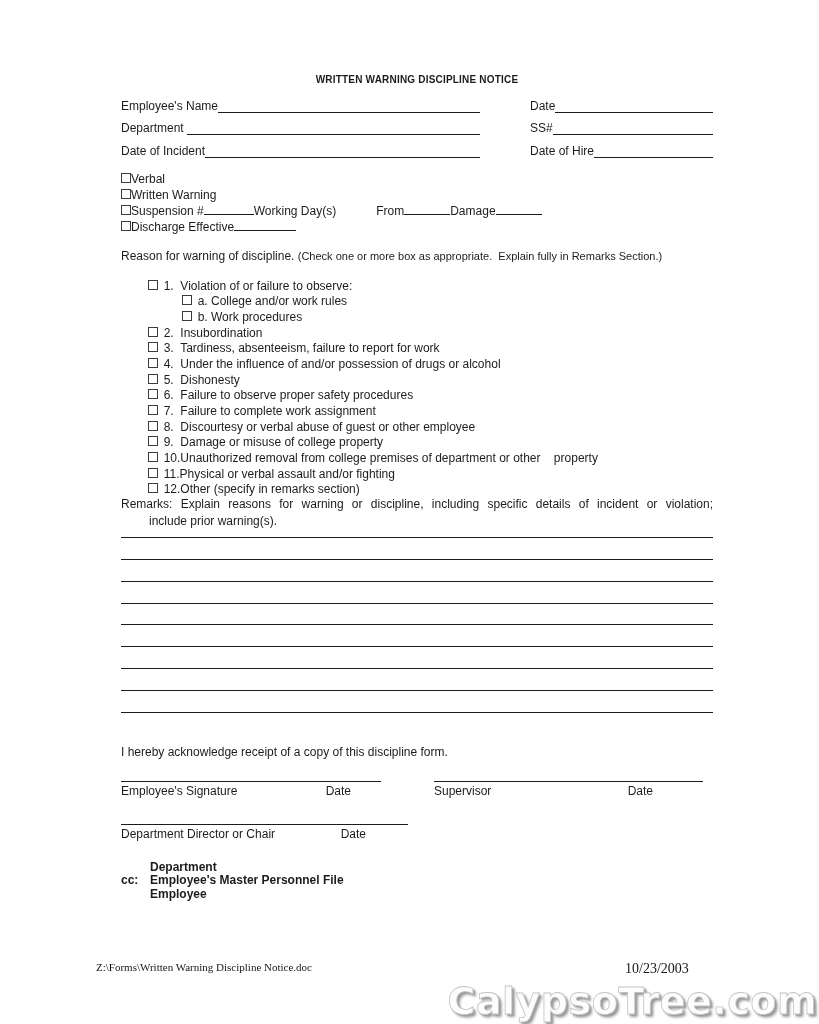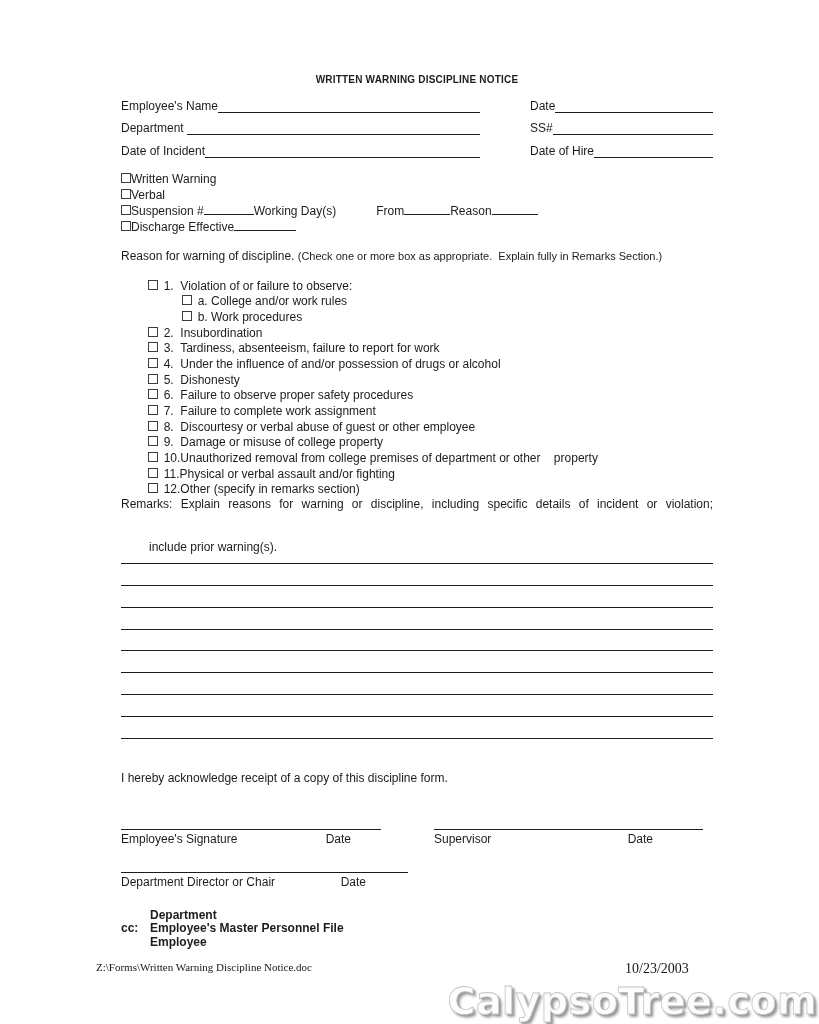--- a/index.html
+++ b/index.html
@@ -29,28 +29,28 @@
   .sp { display:inline-block; width:40px; }
 
   .reason-heading { margin-top:14px; white-space:pre-wrap; }
   .reason-heading .note { font-size:11px; }
   .r-list { margin-top:2px; }
   .r-item { height:15.7px; white-space:pre-wrap; }
   .r-item.indent { padding-left:34px; }
 
   .remarks { margin-top:12px; line-height:17px; }
   .remarks .l1 { text-align:justify; text-align-last:justify; }
-  .remarks .l2 { padding-left:28px;margin-top:26px; }
+  .remarks .l2 { padding-left:28px; }
 
   .rules .rule { height:21.8px; border-bottom:1.6px solid #1c1c1c; box-sizing:border-box; }
   .rules .rule:first-child { height:8px; }
 
   .ack { margin-top:31px; line-height:16px; }
 
-  .sig-row1 { margin-top:43px; display:flex; }
+  .sig-row1 { margin-top:21px; display:flex; }
   .sig-group.g1 { width:260px; margin-right:53px; }
   .sig-group.g2 { width:269px; }
   .sigline { border-bottom:1.8px solid #1c1c1c; height:0; }
   .siglabels { display:flex; justify-content:space-between; margin-top:2px; line-height:14px; }
   .g1 .siglabels { padding-right:30px; }
   .g2 .siglabels { padding-right:50px; }
   .sig-row2 { margin-top:26px; width:287px; }
   .sig-row2 .siglabels { padding-right:42px; }
 
   .cc { margin-top:20px; font-weight:700; display:flex; line-height:13.5px;align-items:center; }
@@ -103,27 +103,27 @@
         </div>
         <div class="field right">
           <span class="flabel">Date of Hire</span>
           <span class="blank"></span>
         </div>
       </div>
       </div>
 
     <div class="actions">
       <div class="a-row">
+        <span class="cb"></span><span>Verbal</span>
+      </div>
+      <div class="a-row">
         <span class="cb"></span><span>Written Warning</span>
       </div>
       <div class="a-row">
-        <span class="cb"></span><span>Verbal</span>
-      </div>
-      <div class="a-row">
-        <span class="cb"></span><span>Suspension #</span><span class="iblank w50"></span><span>Working Day(s)</span><span class="sp"></span><span>From</span><span class="iblank w46"></span><span>Reason</span><span class="iblank w46"></span>
+        <span class="cb"></span><span>Suspension #</span><span class="iblank w50"></span><span>Working Day(s)</span><span class="sp"></span><span>From</span><span class="iblank w46"></span><span>Damage</span><span class="iblank w46"></span>
       </div>
       <div class="a-row">
         <span class="cb"></span><span>Discharge Effective</span><span class="iblank w62"></span>
       </div>
     </div>
 
     <div class="reason-heading"><span>Reason for warning of discipline. </span><span class="note">(Check one or more box as appropriate.  Explain fully in Remarks Section.)</span></div>
 
     <div class="r-list">
         <div class="r-item">

